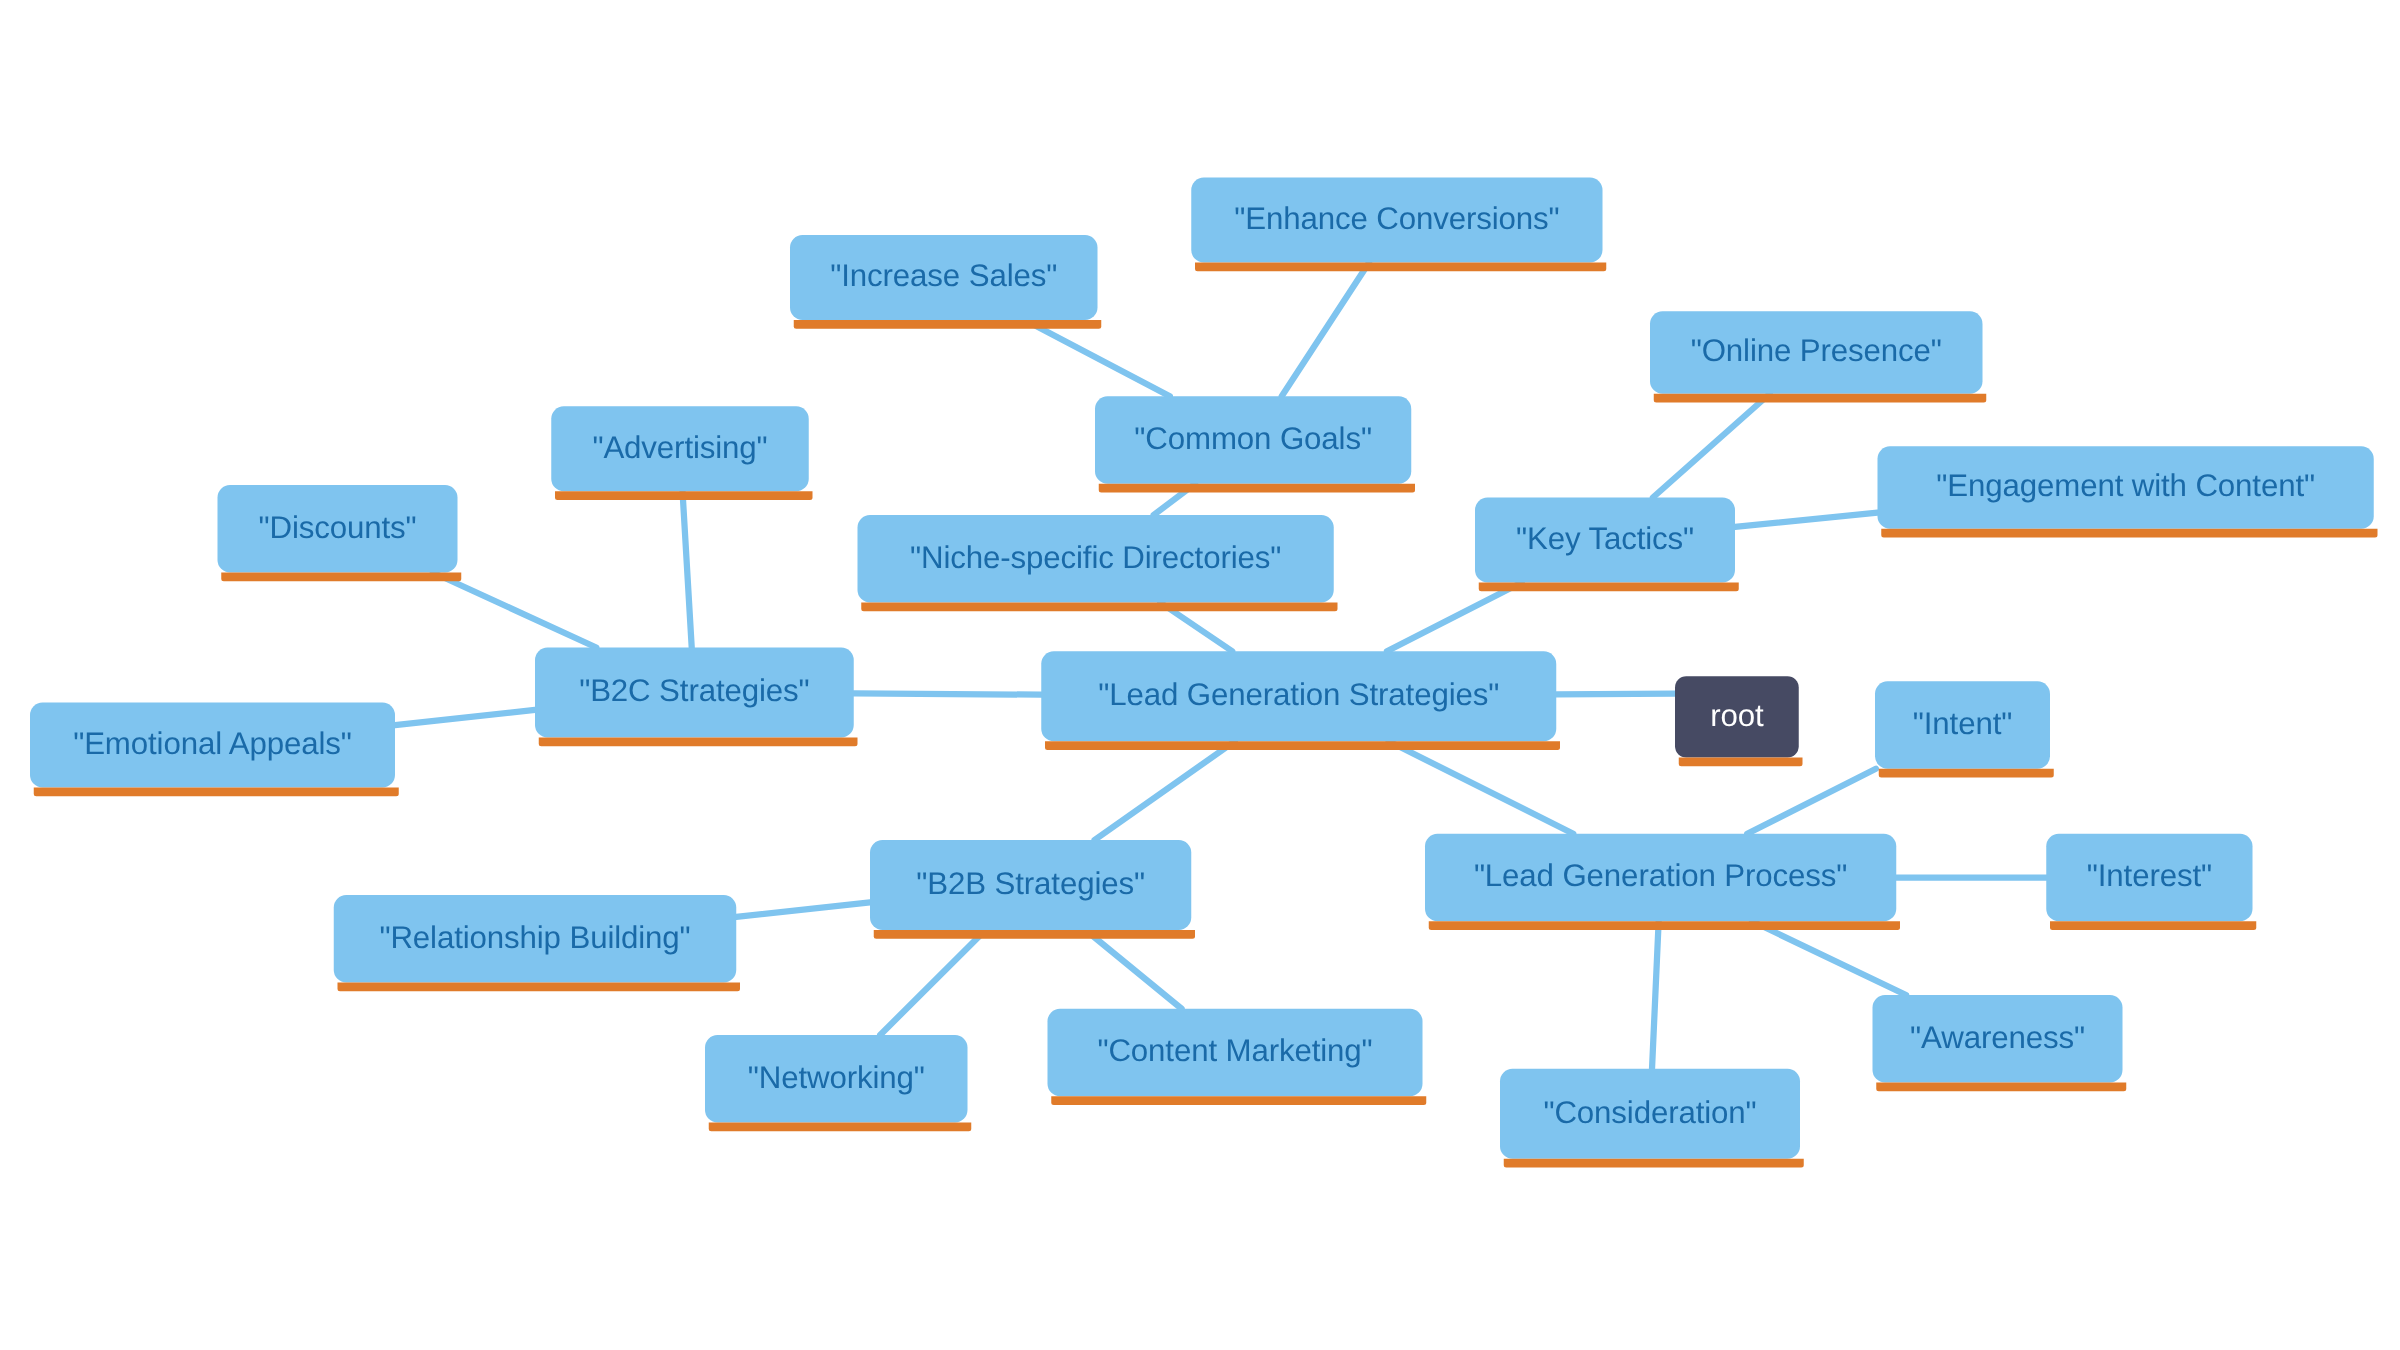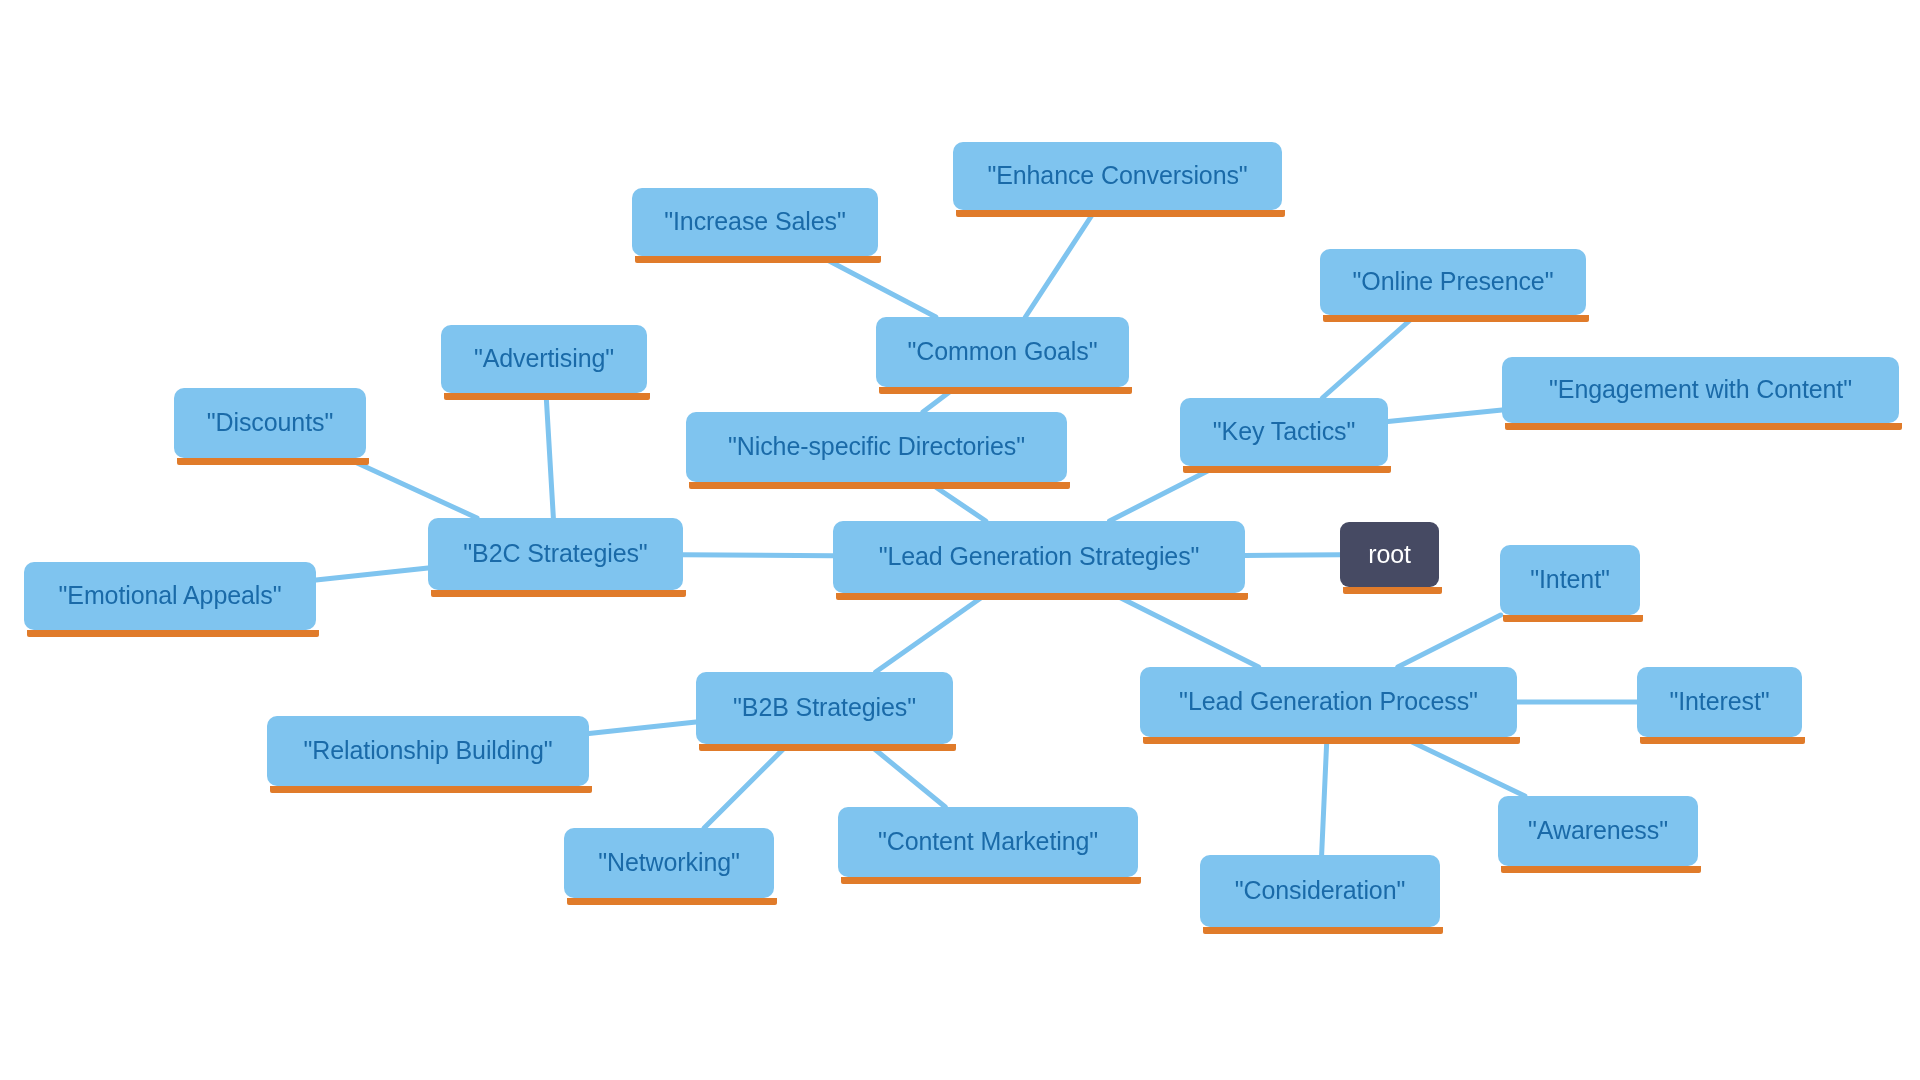--- a/index.html
+++ b/index.html
@@ -86,21 +86,21 @@
       <line x1="987.8609271523179" y1="593" x2="875.6390728476821" y2="672" stroke="#7fc4ef" stroke-width="5" stroke-linecap="round"></line>
       <line x1="696" y1="721.9356872635561" x2="589" y2="733.5397225725095" stroke="#7fc4ef" stroke-width="5" stroke-linecap="round"></line>
       <line x1="788.3838709677419" y1="744" x2="704.1129032258065" y2="828" stroke="#7fc4ef" stroke-width="5" stroke-linecap="round"></line>
       <line x1="868.4253731343283" y1="744" x2="945.294776119403" y2="807" stroke="#7fc4ef" stroke-width="5" stroke-linecap="round"></line>
       <line x1="1110.8758620689655" y1="593" x2="1258.6206896551723" y2="667" stroke="#7fc4ef" stroke-width="5" stroke-linecap="round"></line>
       <line x1="1397.782786885246" y1="667" x2="1500.717213114754" y2="615" stroke="#7fc4ef" stroke-width="5" stroke-linecap="round"></line>
       <line x1="1517" y1="702" x2="1637" y2="702" stroke="#7fc4ef" stroke-width="5" stroke-linecap="round"></line>
       <line x1="1401.6201550387598" y1="737" x2="1524.8798449612402" y2="796" stroke="#7fc4ef" stroke-width="5" stroke-linecap="round"></line>
       <line x1="1326.9259259259259" y1="737" x2="1321.6190476190477" y2="855" stroke="#7fc4ef" stroke-width="5" stroke-linecap="round"></line>
     </svg>
-<div class="node root" style="left: 1340px; top: 522px; width: 99px; height: 65px;">
+<div class="node root" style="left: 1340px; top: 541px; width: 99px; height: 65px;">
       <span class="label">root</span>
       <span class="bar"></span>
     </div>
     <div class="node" style="left: 833px; top: 521px; width: 412px; height: 72px;">
       <span class="label">"Lead Generation Strategies"</span>
       <span class="bar"></span>
     </div>
     <div class="node" style="left: 1180px; top: 398px; width: 208px; height: 68px;">
       <span class="label">"Key Tactics"</span>
       <span class="bar"></span>

